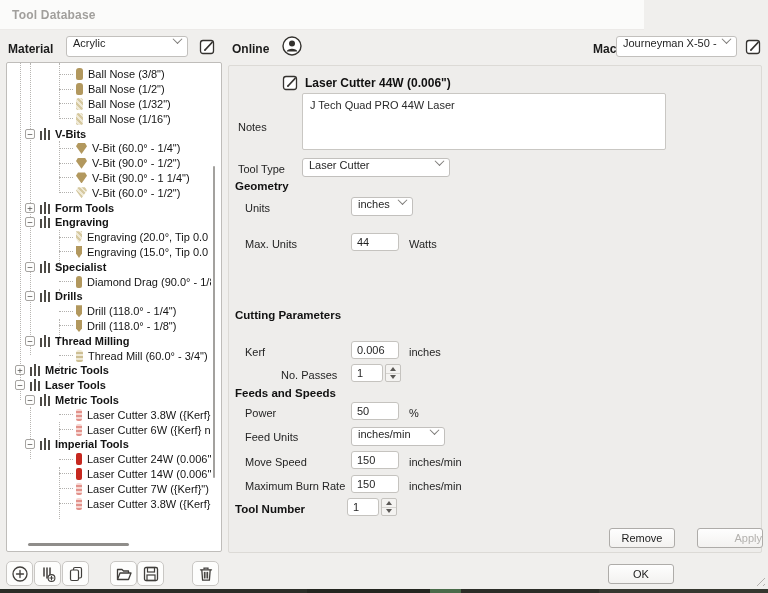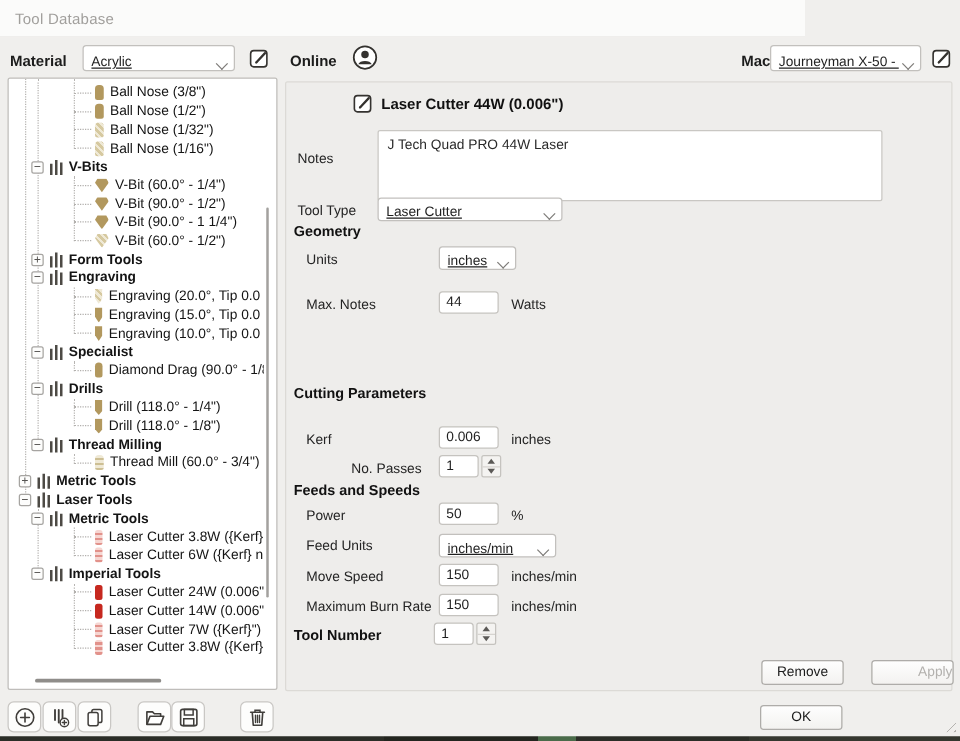--- a/index.html
+++ b/index.html
@@ -2,26 +2,26 @@
 <html><head>
 <meta charset="utf-8">
 <style>
   * { margin:0; padding:0; box-sizing:border-box; }
   html,body { width:768px; height:593px; }
   body { font-family:"Liberation Sans", sans-serif; background:#f0efed; position:relative; overflow:hidden; }
 
   .dialog { position:absolute; inset:0; background:#f0efed; }
 
   
-  .titlebar { position:absolute; left:0; top:0; width:644px; height:30px; background:#fbfbfa; border-bottom:1px solid #eceae8; }
+  .titlebar { position:absolute; left:0; top:0; width:644px; height:30px; background:#fbfbfa; border-bottom:1px solid #eceae8;font-weight:bold; }
   .titlebar .t { position:absolute; left:12px; top:8px; font-size:12px; color:#a19f9c; letter-spacing:.2px; }
 
   
   .lbl { font-size:12px; font-weight:bold; color:#1c1c1c; position:absolute; }
-  .combo { position:absolute; height:21px; background:#fff; border:1px solid #c2c0bd; border-radius:3px; font-size:11px; color:#1f1f1f; display:flex; align-items:flex-end; padding:0 6px;text-decoration:underline; }
+  .combo { position:absolute; height:21px; background:#fff; border:1px solid #c2c0bd; border-radius:3px; font-size:11px; color:#1f1f1f; display:flex; align-items:flex-start; padding:0 6px; }
   .combo .val { flex:1; white-space:nowrap; overflow:hidden; }
   .chev { width:7px; height:7px; border-right:1.4px solid #7d7b78; border-bottom:1.4px solid #7d7b78; transform:rotate(45deg) translate(-1px,-1px); flex:none; margin-left:4px; }
   .iconbtn { position:absolute; width:20px; height:20px; background:transparent; border:none; padding:0; cursor:pointer; }
   .iconbtn svg { display:block; }
 
   
   .tree-panel { position:absolute; left:6px; top:62px; width:216px; height:490px; background:#fff; border:1px solid #bfbdba; border-radius:2px; overflow:hidden; }
   .tree-rows { position:absolute; left:0; top:4px; right:10px; }
   .trow { height:14.8px; display:flex; align-items:center; font-size:11px; color:#141414; white-space:nowrap; overflow:hidden; }
   .trow.group { font-weight:bold; }
@@ -200,25 +200,20 @@
         <div class="trow leaf">
           <span class="stub"></span>
           <span class="bicon b-engrave-light"></span>
           <span class="tlabel">Engraving (20.0°, Tip 0.0</span>
         </div>
         <div class="trow leaf">
           <span class="stub"></span>
           <span class="bicon b-engrave"></span>
           <span class="tlabel">Engraving (15.0°, Tip 0.0</span>
         </div>
-        <div class="trow leaf">
-          <span class="stub"></span>
-          <span class="bicon b-engrave"></span>
-          <span class="tlabel">Engraving (10.0°, Tip 0.0</span>
-        </div>
         <div class="trow group l2">
           <span class="exp">−</span>
           <span class="gicon">
             <i></i>
             <i></i>
             <i></i>
           </span>
           <span class="tlabel">Specialist</span>
         </div>
         <div class="trow leaf">
@@ -334,37 +329,37 @@
     <button class="iconbtn abs" style="left:52px; top:7px;">
       <svg width="20" height="20" viewBox="0 0 20 20">
         <rect x="2.5" y="3.5" width="13" height="13" rx="2.5" fill="#fff" stroke="#34322f" stroke-width="1.3"></rect>
         <path d="M7 13 L14 5.5" stroke="#34322f" stroke-width="1.8" stroke-linecap="round"></path>
         <path d="M6.4 13.6 l1.8 -0.4 -1.4 -1.4 z" fill="#34322f"></path>
       </svg>
     </button>
     <span class="dtitle abs" style="left:76px; top:10px;">Laser Cutter 44W (0.006")</span>
 
     <span class="dlabel abs" style="left:9px; top:55px;">Notes</span>
-    <div class="notes" style="left:73px; top:27px; width:404px; height:57px;margin-top:11px;">J Tech Quad PRO 44W Laser</div>
+    <div class="notes" style="left:73px; top:27px; width:364px; height:57px;">J Tech Quad PRO 44W Laser</div>
 
     <span class="dlabel abs" style="left:9px; top:97px;">Tool Type</span>
     <div class="combo" style="left:73px; top:92px; width:148px; height:19px;">
       <span class="val">Laser Cutter</span>
       <span class="chev"></span>
     </div>
 
     <span class="dheader abs" style="left:6px; top:114px;">Geometry</span>
 
     <span class="dlabel abs" style="left:16px; top:136px;">Units</span>
     <div class="combo" style="left:122px; top:131px; width:62px; height:19px;">
       <span class="val">inches</span>
       <span class="chev"></span>
     </div>
 
-    <span class="dlabel abs" style="left:16px; top:172px;">Max. Notes</span>
+    <span class="dlabel abs" style="left:16px; top:172px;">Max. Units</span>
     <div class="tinput" style="left:122px; top:167px; width:48px;">44</div>
     <span class="suffix abs" style="left:180px; top:172px;">Watts</span>
 
     <span class="dheader abs" style="left:6px; top:243px;">Cutting Parameters</span>
 
     <span class="dlabel abs" style="left:16px; top:280px;">Kerf</span>
     <div class="tinput" style="left:122px; top:275px; width:48px;">0.006</div>
     <span class="suffix abs" style="left:180px; top:280px;">inches</span>
 
     <span class="dlabel abs" style="left:16px; top:303px;margin-left:36px;">No. Passes</span>

